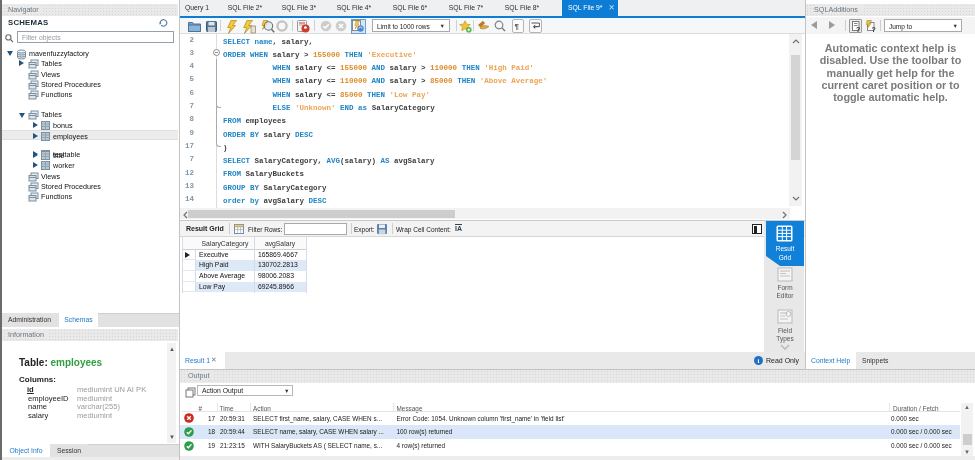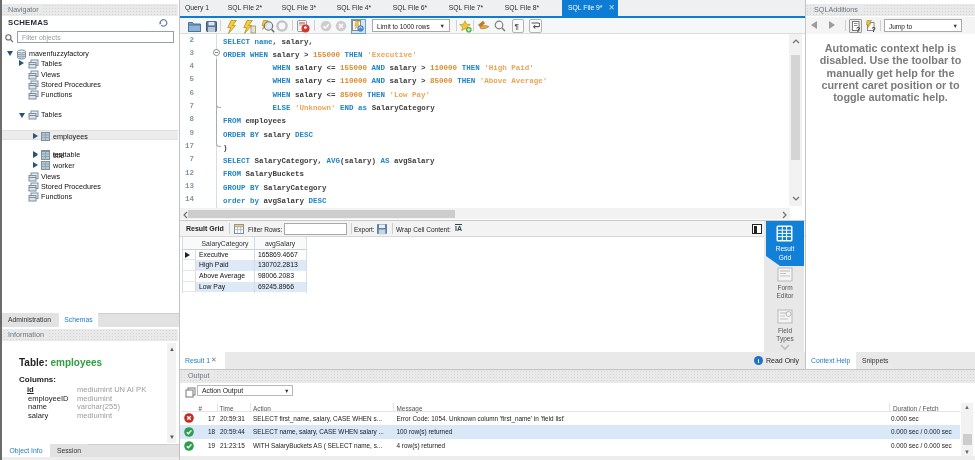--- a/index.html
+++ b/index.html
@@ -92,20 +92,30 @@
       <span class="txt" style="left:41px;">Functions</span>
     </div>
     <div class="trow" style="top:61.5px;">
       <div class="arr-d" style="left:19px"></div>
       <span class="tico" style="left:28px"><svg width="11" height="10" viewBox="0 0 11 10">
           <rect x="3" y="1" width="7" height="5.5" fill="#e7edf1" stroke="#7c8f9e"></rect>
           <rect x="1" y="3.5" width="7" height="5.5" fill="#dbe4ea" stroke="#7c8f9e"></rect>
           <line x1="1" y1="5.5" x2="8" y2="5.5" stroke="#7c8f9e"></line>
         </svg></span>
       <span class="txt" style="left:41px;">Tables</span>
+    </div>
+    <div class="trow" style="top:72px;">
+      <div class="arr-r" style="left:33px"></div>
+      <span class="tico" style="left:41px"><svg width="9" height="9" viewBox="0 0 9 9">
+          <rect x="0.5" y="0.5" width="8" height="8" fill="#b9c9d4" stroke="#7c8f9e"></rect>
+          <line x1="0.5" y1="3" x2="8.5" y2="3" stroke="#8fa3b0"></line>
+          <line x1="0.5" y1="5.5" x2="8.5" y2="5.5" stroke="#8fa3b0"></line>
+          <line x1="4.5" y1="0.5" x2="4.5" y2="8.5" stroke="#8fa3b0"></line>
+        </svg></span>
+      <span class="txt" style="left:53px;">bonus</span>
     </div>
     <div class="trow" style="top:82px;background:#ececec;border-top:1px solid #e0e0e0;border-bottom:1px solid #e0e0e0;">
       <div class="arr-r" style="left:33px"></div>
       <span class="tico" style="left:41px"><svg width="9" height="9" viewBox="0 0 9 9">
           <rect x="0.5" y="0.5" width="8" height="8" fill="#b9c9d4" stroke="#7c8f9e"></rect>
           <line x1="0.5" y1="3" x2="8.5" y2="3" stroke="#8fa3b0"></line>
           <line x1="0.5" y1="5.5" x2="8.5" y2="5.5" stroke="#8fa3b0"></line>
           <line x1="4.5" y1="0.5" x2="4.5" y2="8.5" stroke="#8fa3b0"></line>
         </svg></span>
       <span class="txt" style="left:53px;">employees</span>

